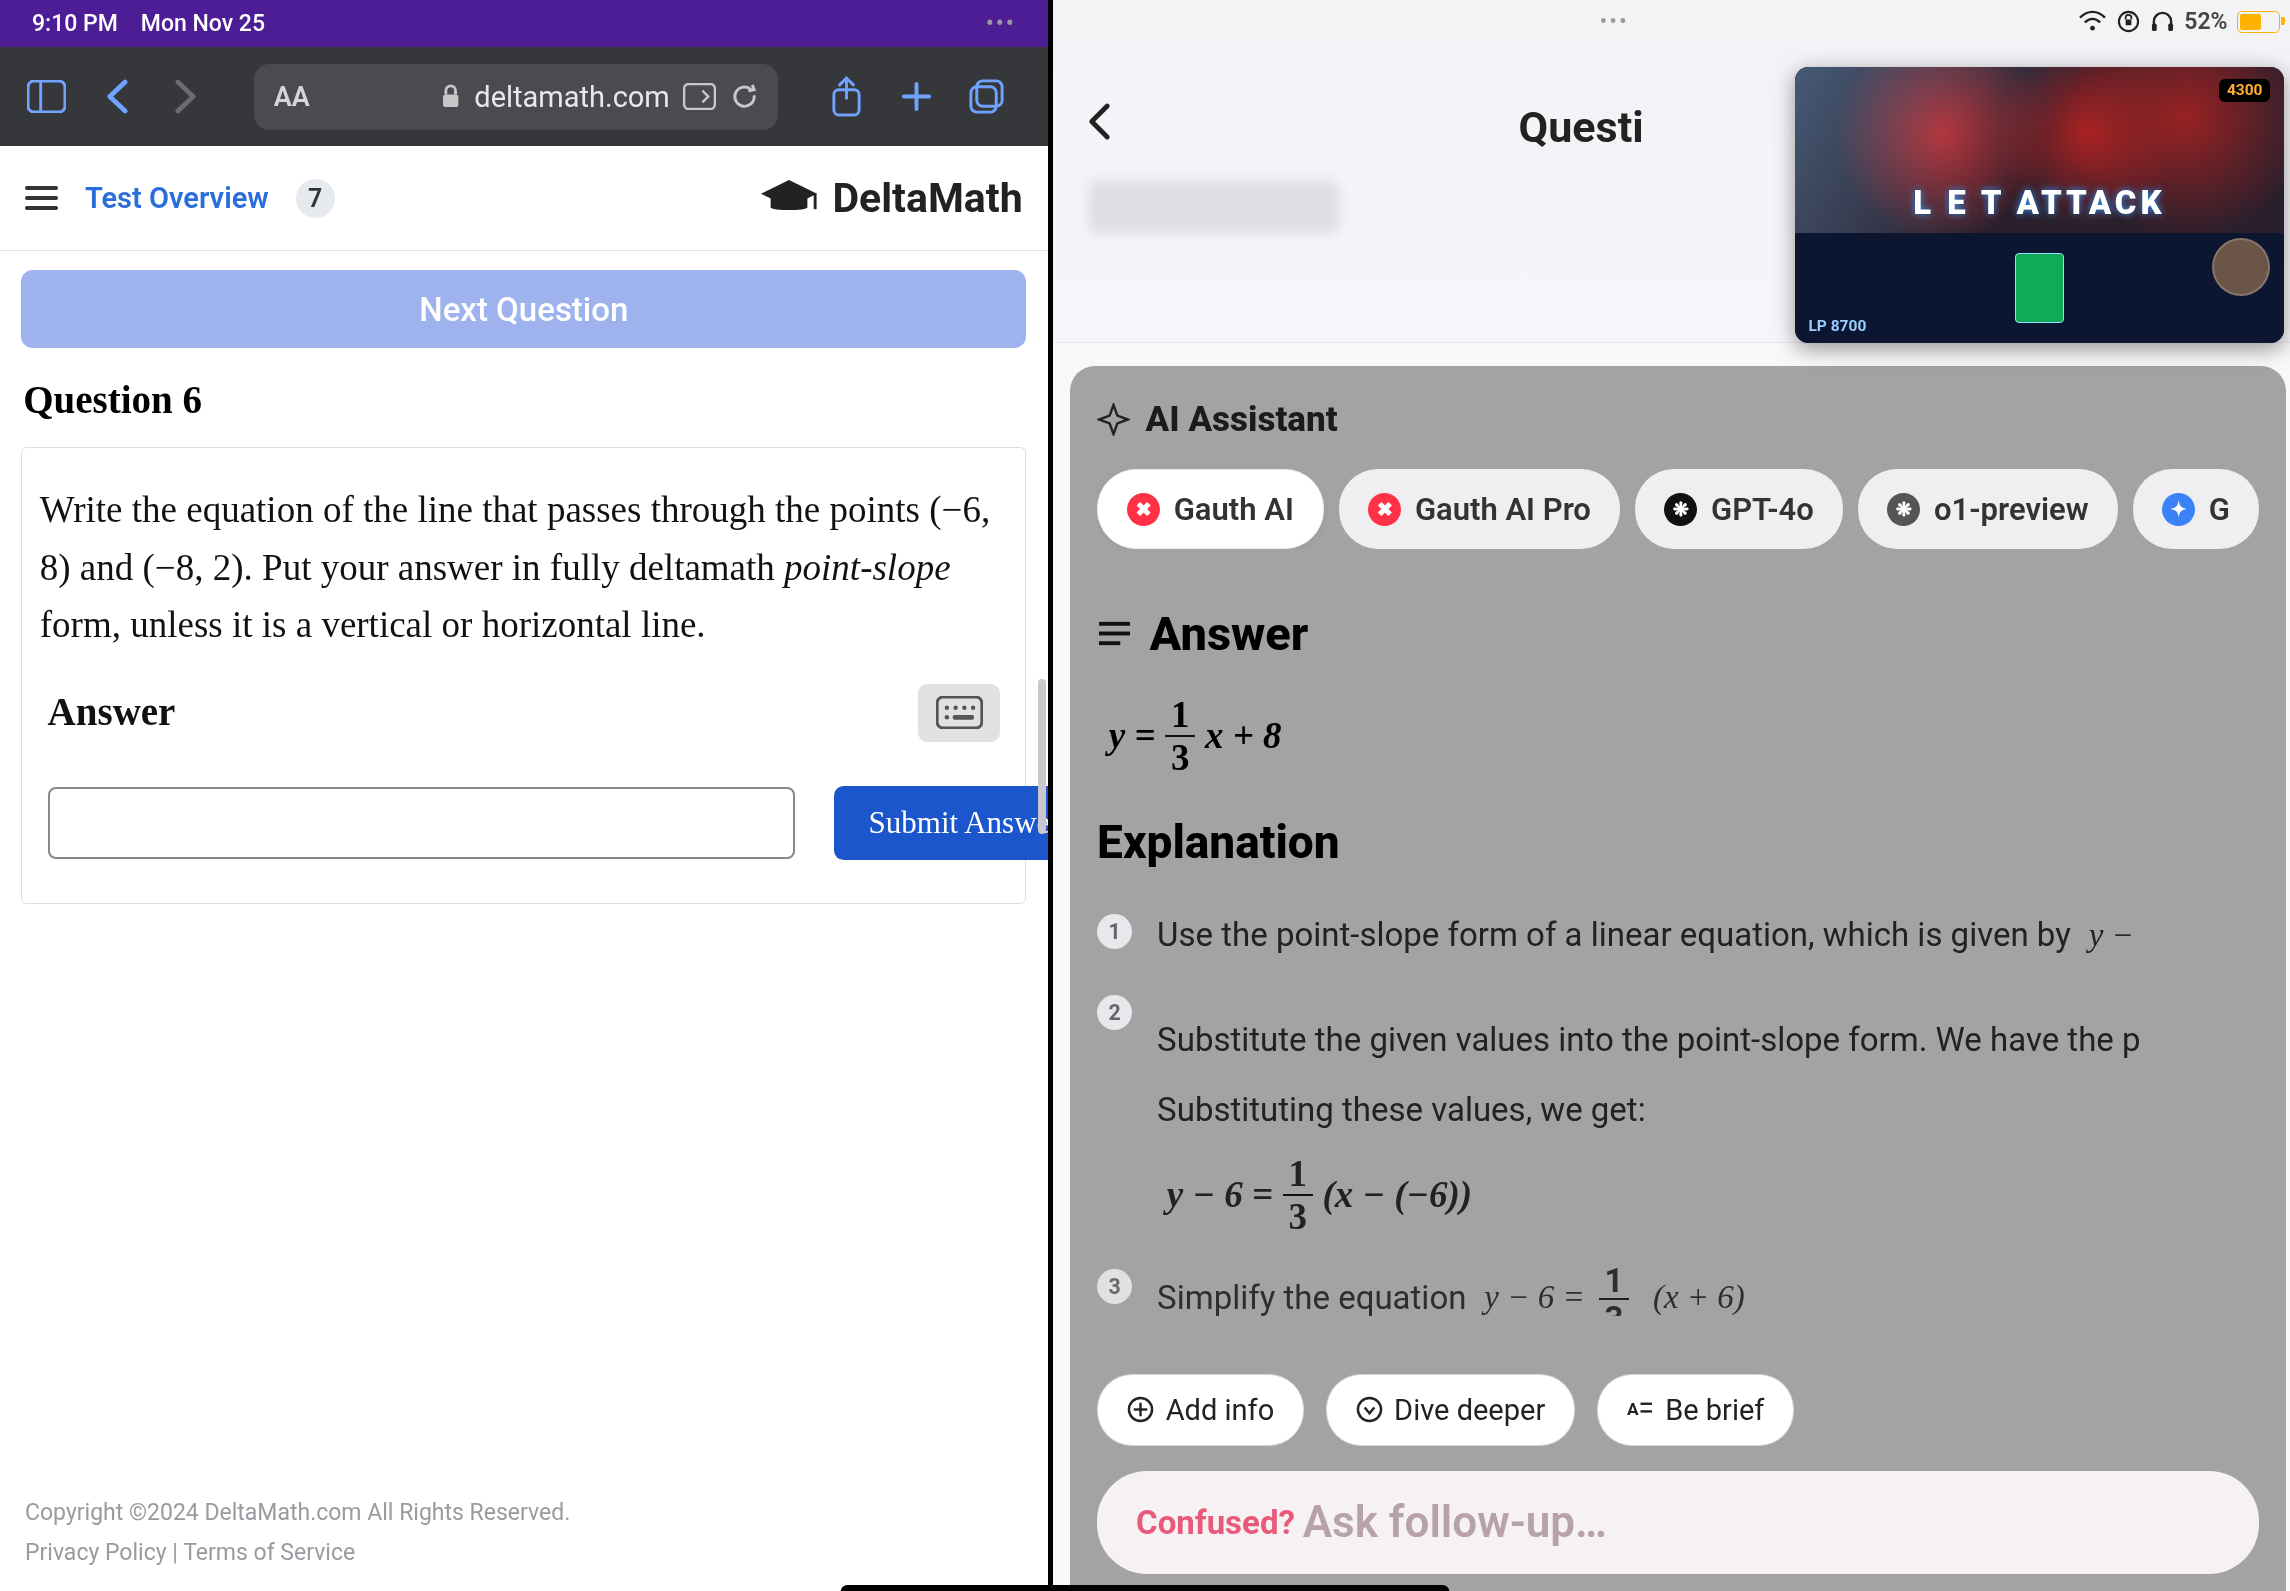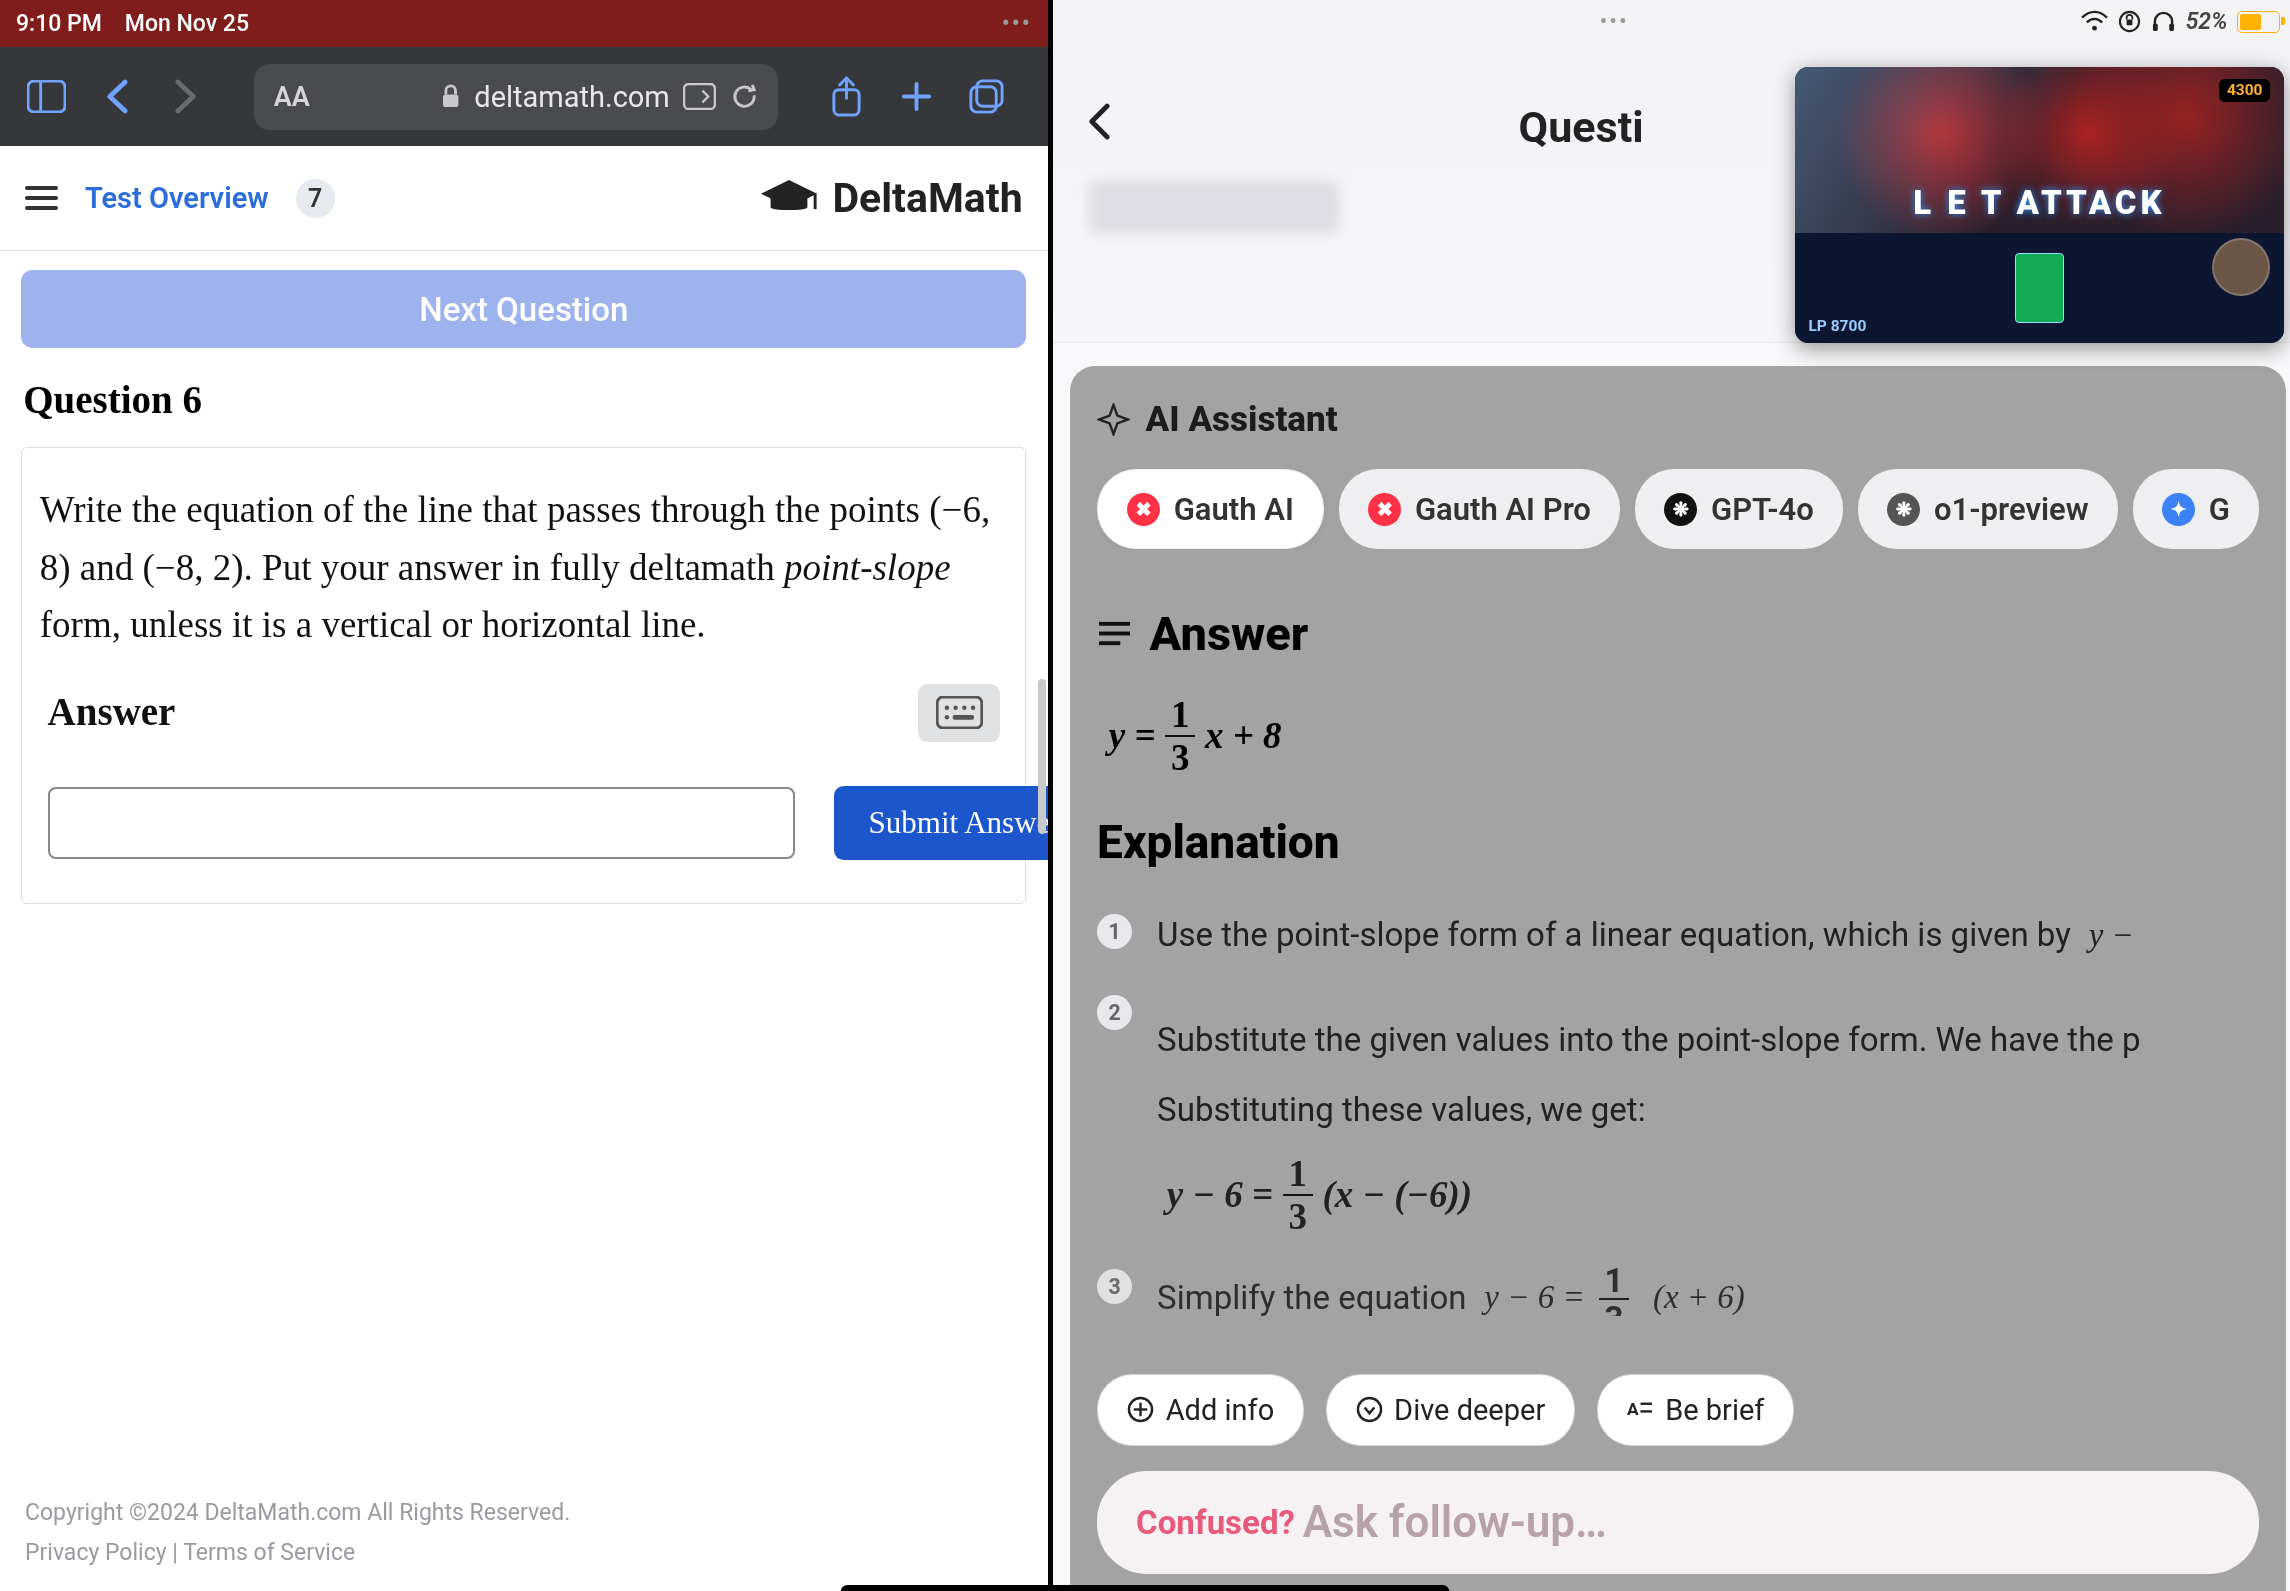--- a/index.html
+++ b/index.html
@@ -1,26 +1,26 @@
 <!DOCTYPE html>
 <html><head>
 <meta charset="utf-8">
 <style>
   * { margin: 0; padding: 0; box-sizing: border-box; }
   html, body { width: 2290px; height: 1591px; font-family: -apple-system, BlinkMacSystemFont, "Segoe UI", Roboto, sans-serif; overflow: hidden; background:#000; }
   .screen { display:flex; width:2290px; height:1591px; }
   .pane-left { width:1139px; height:100%; background:#fff; position:relative; display:flex; flex-direction:column; border-right:5.8px solid #000; }
   .pane-right { flex:1; height:100%; background:#f8f8fa; position:relative; display:flex; flex-direction:column; }
   
-  .status-bar { height:47px; background:#7f1d1d; color:#fff; display:flex; align-items:center; padding:0 16px; font-size:23px; font-weight:500; }
+  .status-bar { height:47px; background:#4c1d95; color:#fff; display:flex; align-items:center; padding:0 32px; font-size:23px; font-weight:500; }
   .status-bar .time { margin-right:23px; }
   .status-bar .ellipsis { margin-left:auto; color:#9a9a9a; letter-spacing:1.9px; }
   .status-bar-right { height:47px; background:#f3f3f5; display:flex; align-items:center; padding:0 23px; font-size:23px; color:#444; }
   .status-bar-right .ellipsis { color:#9a9a9a; letter-spacing:1.9px; margin:0 auto 0 524px; }
-  .status-bar-right .icons { margin-left:auto; display:flex; align-items:center; gap:9.7px;font-style:italic; }
+  .status-bar-right .icons { margin-left:auto; display:flex; align-items:center; gap:9.7px; }
   .battery-box { width:43px; height:21.3px; border:1.9px solid #ffb300; border-radius:4.9px; position:relative; }
   .battery-box::after { content:""; position:absolute; right:-5.8px; top:4.9px; width:3.9px; height:7.8px; background:#ffb300; border-radius:0 1.9px 1.9px 0; }
   .battery-fill { position:absolute; left:1.9px; top:1.9px; bottom:1.9px; width:52%; background:#ffb300; border-radius:1.9px; }
   
   .browser-chrome { height:99px; background:#36373a; display:flex; align-items:center; padding:0 25px; gap:27px; }
   .chrome-btn { width:43px; height:43px; display:flex; align-items:center; justify-content:center; color:#6fa3ff; }
   .chrome-btn.disabled { color:#6b6c6e; }
   .addr-bar { flex:1; max-width:524px; height:66px; background:#4a4b4e; border-radius:15.5px; display:flex; align-items:center; padding:0 19.4px; gap:13.6px; margin:0 19.4px; }
   .addr-bar .aa { color:#d6d6d8; font-size:27px; font-weight:600; }
   .addr-bar .url { color:#e8e8ea; font-size:29px; flex:1; text-align:center; }

